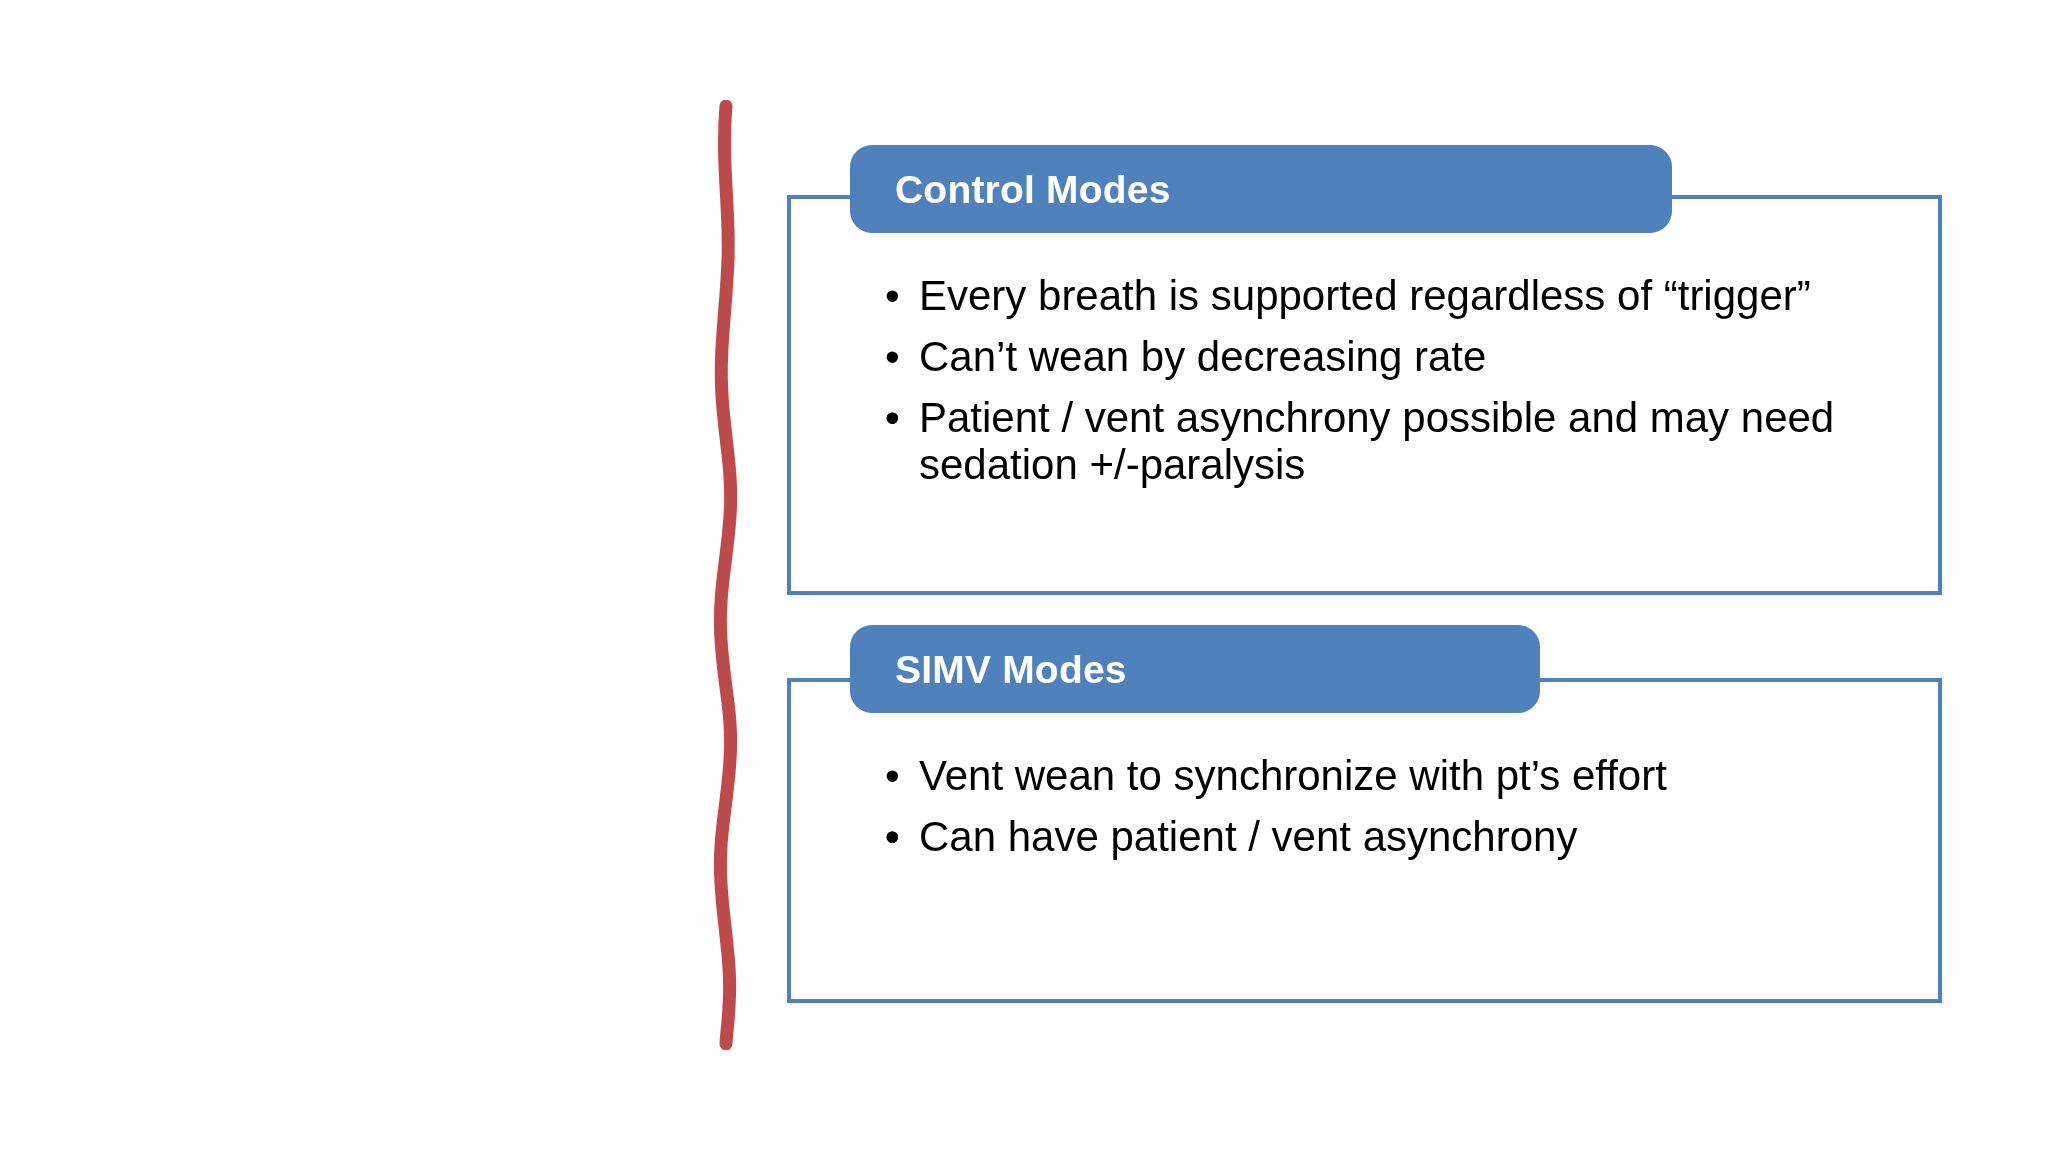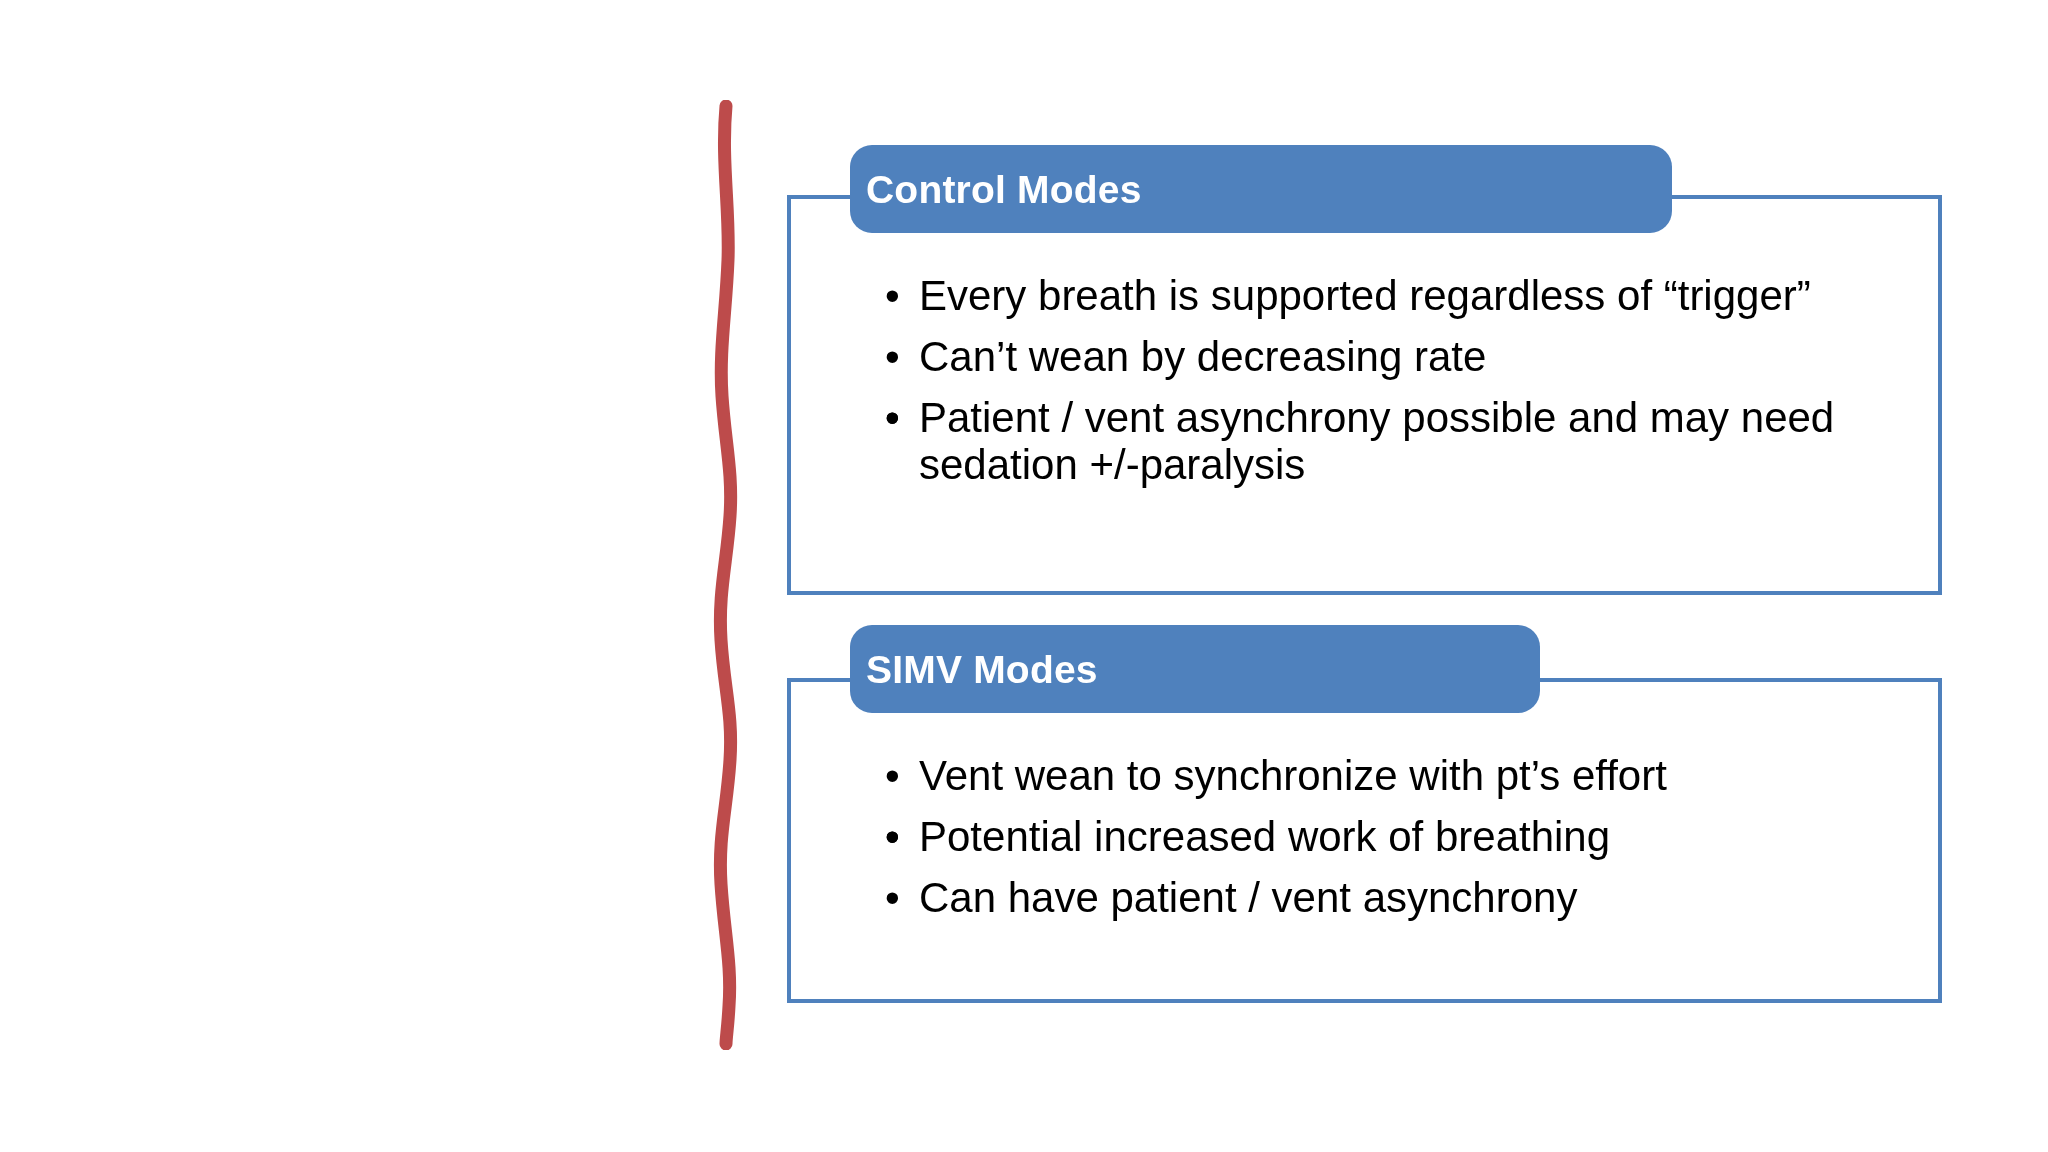--- a/index.html
+++ b/index.html
@@ -59,21 +59,21 @@
     border-radius: 22px;
     box-sizing: border-box;
     display: flex;
     align-items: center;
   }
   .header-pill-label {
     color: #ffffff;
     font-weight: bold;
     font-size: 39px;
     line-height: 1;
-    padding-left: 16px;
+    padding-left: 45px;
     letter-spacing: 0.2px;
     white-space: nowrap;
   }
   .bullets {
     position: absolute;
     list-style: none;
     margin: 0;
     padding: 0;
   }
   .bullets li {
@@ -152,21 +152,20 @@
     <ul class="bullets">
       <li>
         <span class="dot">•</span>
         <span>Vent wean to synchronize with pt’s effort</span>
       </li>
       <li>
         <span class="dot">•</span>
       </li>
       <li>
         <span class="dot">•</span>
-        <span>Potential increased work of breathing</span>
       </li>
       <li>
         <span class="dot">•</span>
         <span>Can have patient / vent asynchrony</span>
       </li>
     </ul>
   </div>
 
 </div>
 

